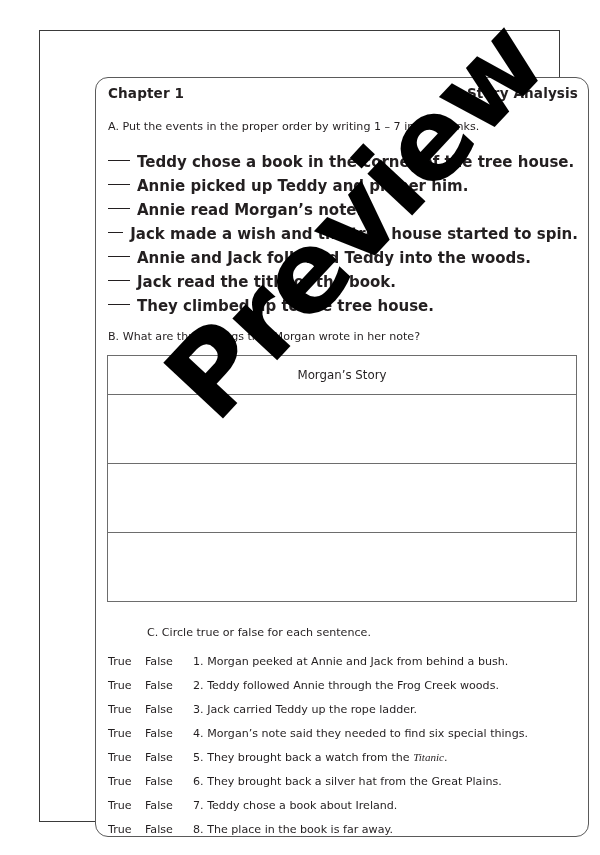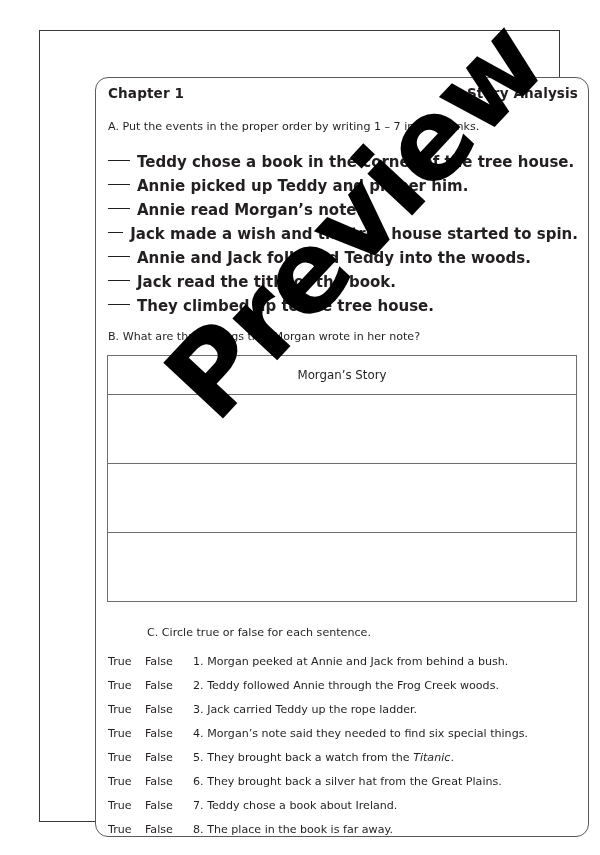--- a/index.html
+++ b/index.html
@@ -147,21 +147,21 @@
   }
   .tf-true {
     display: inline-block;
     width: 37px;
   }
   .tf-false {
     display: inline-block;
     width: 48px;
   }
   .tf-sentence { display: inline-block; text-align: center; }
-  .tf-sentence i { font-style: italic; }
+  .tf-sentence i { font-style: italic; font-family: Liberation Serif, serif; }
 
   
   .watermark {
     position: absolute;
     left: 140px;
     top: 355px;
     width: 420px;
     font-family: "DejaVu Sans", "Liberation Sans", sans-serif;
     font-size: 112px;
     font-weight: bold;

